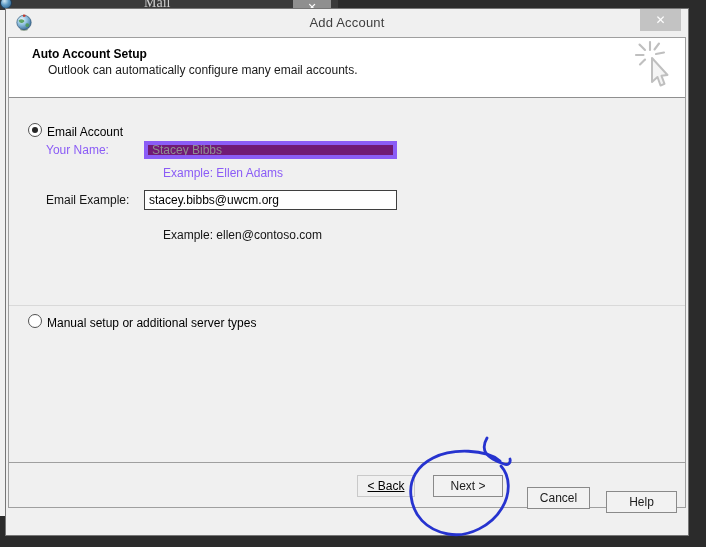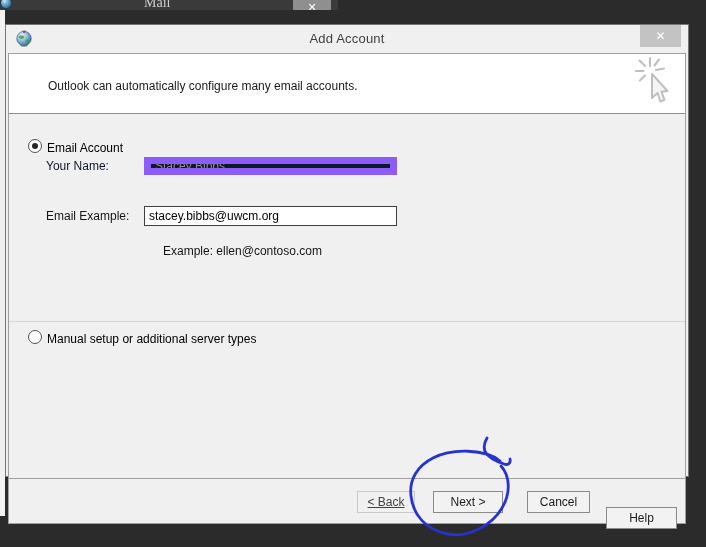--- a/index.html
+++ b/index.html
@@ -16,21 +16,21 @@
   .mail-title { position:absolute; left:144px; top:-5px; font-size:14px; color:#cfcfcf; }
   .mail-close { position:absolute; left:293px; top:0; width:38px; height:10px;
     background:#8f8f8f; color:#fff; font-size:11px; line-height:15px; text-align:center; overflow:hidden; }
   .left-sliver { position:absolute; left:0; top:10px; width:5px; height:506px; background:#f1f1f1; }
   .corner-icon { position:absolute; left:0; top:0; width:13px; height:9px; overflow:hidden; }
   .corner-icon span { position:absolute; left:0; top:-3px; width:12px; height:12px; border-radius:50%;
     background:radial-gradient(circle at 35% 30%, #cfe6f2 0%, #5e9cc6 45%, #28567e 100%);
     border:1px solid #1d3c58; }
 
   
-  .dialog { position:absolute; left:5px; top:24px; width:684px; height:453px;
+  .dialog { position:absolute; left:5px; top:8px; width:684px; height:528px;
     background:#f0f0f0; border:1px solid #767676; }
   .titlebar { position:absolute; left:0; top:0; width:100%; height:28px; }
   .titlebar-icon { position:absolute; left:9px; top:5px; width:18px; height:18px; }
   .dialog-title { position:absolute; left:0; top:6px; width:100%; text-align:center;
     font-size:13px; color:#3f3f3f; letter-spacing:.2px; }
   .dialog-close { position:absolute; left:634px; top:0; width:41px; height:22px;
     background:#c3c3c3; color:#ffffff; font-size:12px; line-height:22px; text-align:center; cursor:default; }
 
   .panel { position:absolute; left:2px; top:28px; width:678px; height:471px;
     background:#f0f0f0; border:1px solid #9f9f9f; }
@@ -40,38 +40,38 @@
   .hdr-sub { position:absolute; left:39px; top:25px; font-size:12px; color:#1a1a1a; }
   .cursor-art { position:absolute; right:6px; top:2px; }
 
   .radio { position:absolute; width:14px; height:14px; border:1px solid #525252;
     border-radius:50%; background:#fff; }
   .radio.checked::after { content:""; position:absolute; left:3px; top:3px; right:3px; bottom:3px;
     border-radius:50%; background:#262626; }
   .opt-label { position:absolute; font-size:12px; font-weight:normal; color:#000; }
 
   .fld-label { position:absolute; font-size:12px; }
-  .muted { color:#0f172a; }
+  .muted { color:#8b5cf6; }
   .dark { color:#141414; }
   .txt { position:absolute; font-size:12px; padding:0 4px; outline:none; }
   .txt-name { left:135px; top:103px; width:253px; height:18px;
-    background:#0f172a; border:7px solid #8b5cf6; color:#8f8f8f; }
+    background:#701a75; border:4px solid #8b5cf6; color:#8f8f8f; }
   .txt-email { left:135px; top:152px; width:253px; height:20px;
     background:#ffffff; border:1px solid #3f3f3f; color:#000; }
 
   .sep-thin { position:absolute; left:0; width:100%; height:1px; background:#d9d9d9; }
   .sep-btn  { position:absolute; left:0; width:100%; height:1px; background:#9f9f9f; }
 
   .btn { position:absolute; top:437px; height:22px; background:#f2f2f2;
     border:1px solid #8a8a8a; font-size:12px; color:#1c1c1c; text-align:center;
     line-height:20px; font-family:"Liberation Sans", sans-serif; cursor:default; }
-  .btn.disabled { color:#404040; border-color:#c9c9c9; background:#f0f0f0;text-decoration:underline; }
+  .btn.disabled { color:#000000; border-color:#c9c9c9; background:#f0f0f0;text-decoration:underline; }
   .btn-back   { left:348px; width:58px; }
   .btn-next   { left:424px; width:70px; }
-  .btn-cancel { left:518px; width:63px; }
+  .btn-cancel { left:518px; width:63px;margin-top:12px; }
   .btn-help   { left:597px; width:71px;margin-top:16px; }
 
   .pen-overlay { position:absolute; left:0; top:0; width:706px; height:547px;
     pointer-events:none; z-index:50; }
 </style>
 </head>
 <body>
 
 <div class="mail-strip">
   <div class="mail-title">Mail</div>
@@ -99,39 +99,41 @@
       <path d="M11,9.5 q2.6,-1 3.4,1.4 q-0.6,2.6 -3.2,1.8 q-1.8,-1.4 -0.2,-3.2z" fill="#4c9a4c" opacity="0.8"></path>
       <rect x="8" y="0.6" width="2.4" height="2.2" fill="#c23b2e"></rect>
     </svg>
     <div class="dialog-title">Add Account</div>
     <div class="dialog-close">✕</div>
   </div>
 
   <div class="panel">
 
     <div class="panel-header">
+      <div class="hdr-title">Auto Account Setup</div>
       <div class="hdr-sub">Outlook can automatically configure many email accounts.</div>
       <svg class="cursor-art" width="46" height="56" viewBox="0 0 46 56">
         <g stroke="#bfbfbf" stroke-width="2.1" stroke-linecap="round">
           <line x1="17" y1="10" x2="17" y2="2"></line>
           <line x1="21.5" y1="9.5" x2="26" y2="3.5"></line>
           <line x1="23" y1="14" x2="31" y2="12.5"></line>
           <line x1="12" y1="10" x2="6.5" y2="4.5"></line>
           <line x1="10.5" y1="15" x2="3" y2="15"></line>
           <line x1="12" y1="19.5" x2="7" y2="24.5"></line>
         </g>
         <polygon points="19,18 19,42 24.5,37 27.5,45.5 31.5,43.8 28.5,35.8 34.5,35" fill="#f4f4f4" stroke="#bfbfbf" stroke-width="2" stroke-linejoin="round"></polygon>
       </svg>
     </div>
 
     <span class="radio checked" style="left:19px; top:85px;"></span>
     <span class="opt-label" style="left:38px; top:87px;">Email Account</span>
 
     <span class="fld-label muted" style="left:37px; top:105px;">Your Name:</span>
     <input class="txt txt-name" readonly="" value="Stacey Bibbs" style="">
+    <span class="fld-label muted" style="left:154px; top:128px;">Example: Ellen Adams</span>
 
     <span class="fld-label dark" style="left:37px; top:155px;">Email Example:</span>
     <input class="txt txt-email" value="stacey.bibbs@uwcm.org" style="">
     <span class="fld-label dark" style="left:154px; top:180px;margin-top:10px;">Example: ellen@contoso.com</span>
 
     <div class="sep-thin" style="top:267px;"></div>
 
     <span class="radio" style="left:19px; top:276px;"></span>
     <span class="opt-label" style="left:38px; top:278px;">Manual setup or additional server types</span>
 

